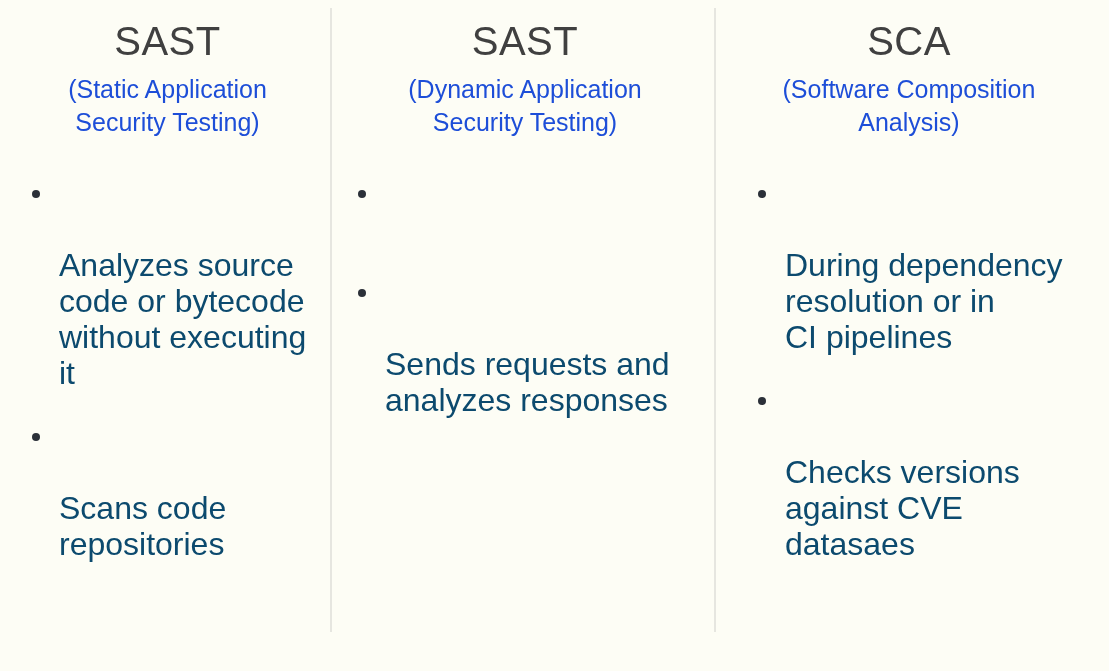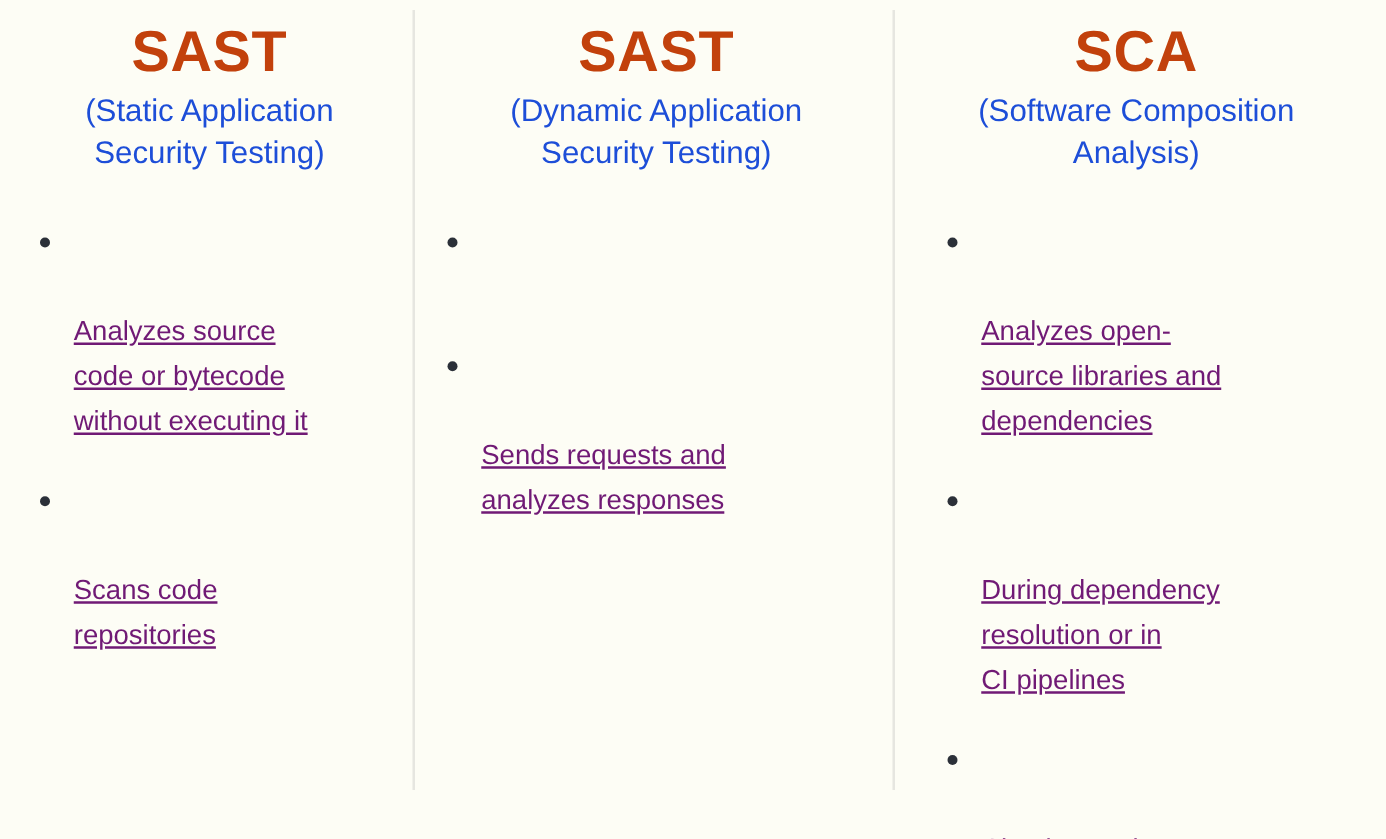--- a/index.html
+++ b/index.html
@@ -39,25 +39,25 @@
   }
   .col-sast { width: 331px; padding: 0 10px 0 14px; }
   .col-dast { width: 384px; padding: 0 10px 0 14px; }
   .col-sca  { width: 394px; padding: 0 24px 0 18px; }
 
   .col-head {
     text-align: center;
     padding-top: 14px;
   }
   .col-title {
-    font-size: 46px;
-    font-weight: bold;
+    font-size: 40px;
+    font-weight: normal;
     letter-spacing: 0.5px;
     line-height: 54px;
-    color: #c2410c;
+    color: #404040;
     margin: 0;
   }
   .col-subtitle {
     font-size: 25px;
     font-weight: normal;
     line-height: 33px;
     color: #1d4ed8;
     margin: 5px 0 0 0;
     white-space: pre-line;
   }
@@ -68,26 +68,25 @@
     padding: 0;
     margin-top: 36px;
   }
   .col-sast .bullets { padding-left: 13px; }
   .col-dast .bullets { padding-left: 8px; }
   .col-sca  .bullets { padding-left: 20px; }
 
   .bullet {
     position: relative;
     padding-left: 32px;
-    font-size: 22px;
+    font-size: 32px;
     line-height: 36px;
-    color: #701a75;
+    color: #0c4a6e;
     margin-bottom: 27px;
     white-space: pre-line;
-    text-decoration: underline;
   }
   .bullet:last-child { margin-bottom: 0; }
   .bullet .dot {
     position: absolute;
     left: 5px;
     top: 15px;
     width: 8px;
     height: 8px;
     border-radius: 50%;
     background: #2b3038;
@@ -144,26 +143,20 @@
 
   <div class="column col-sca">
     <div class="col-head">
       <div class="col-title">SCA</div>
       <div class="col-subtitle">(Software Composition
 Analysis)</div>
     </div>
     <ul class="bullets">
       <li class="bullet">
         <span class="dot"></span>
-        <span>Analyzes open-
-source libraries and
-dependencies</span>
-      </li>
-      <li class="bullet">
-        <span class="dot"></span>
         <span>During dependency
 resolution or in
 CI pipelines</span>
       </li>
       <li class="bullet">
         <span class="dot"></span>
         <span>Checks versions
 against CVE datasaes</span>
       </li>
 

